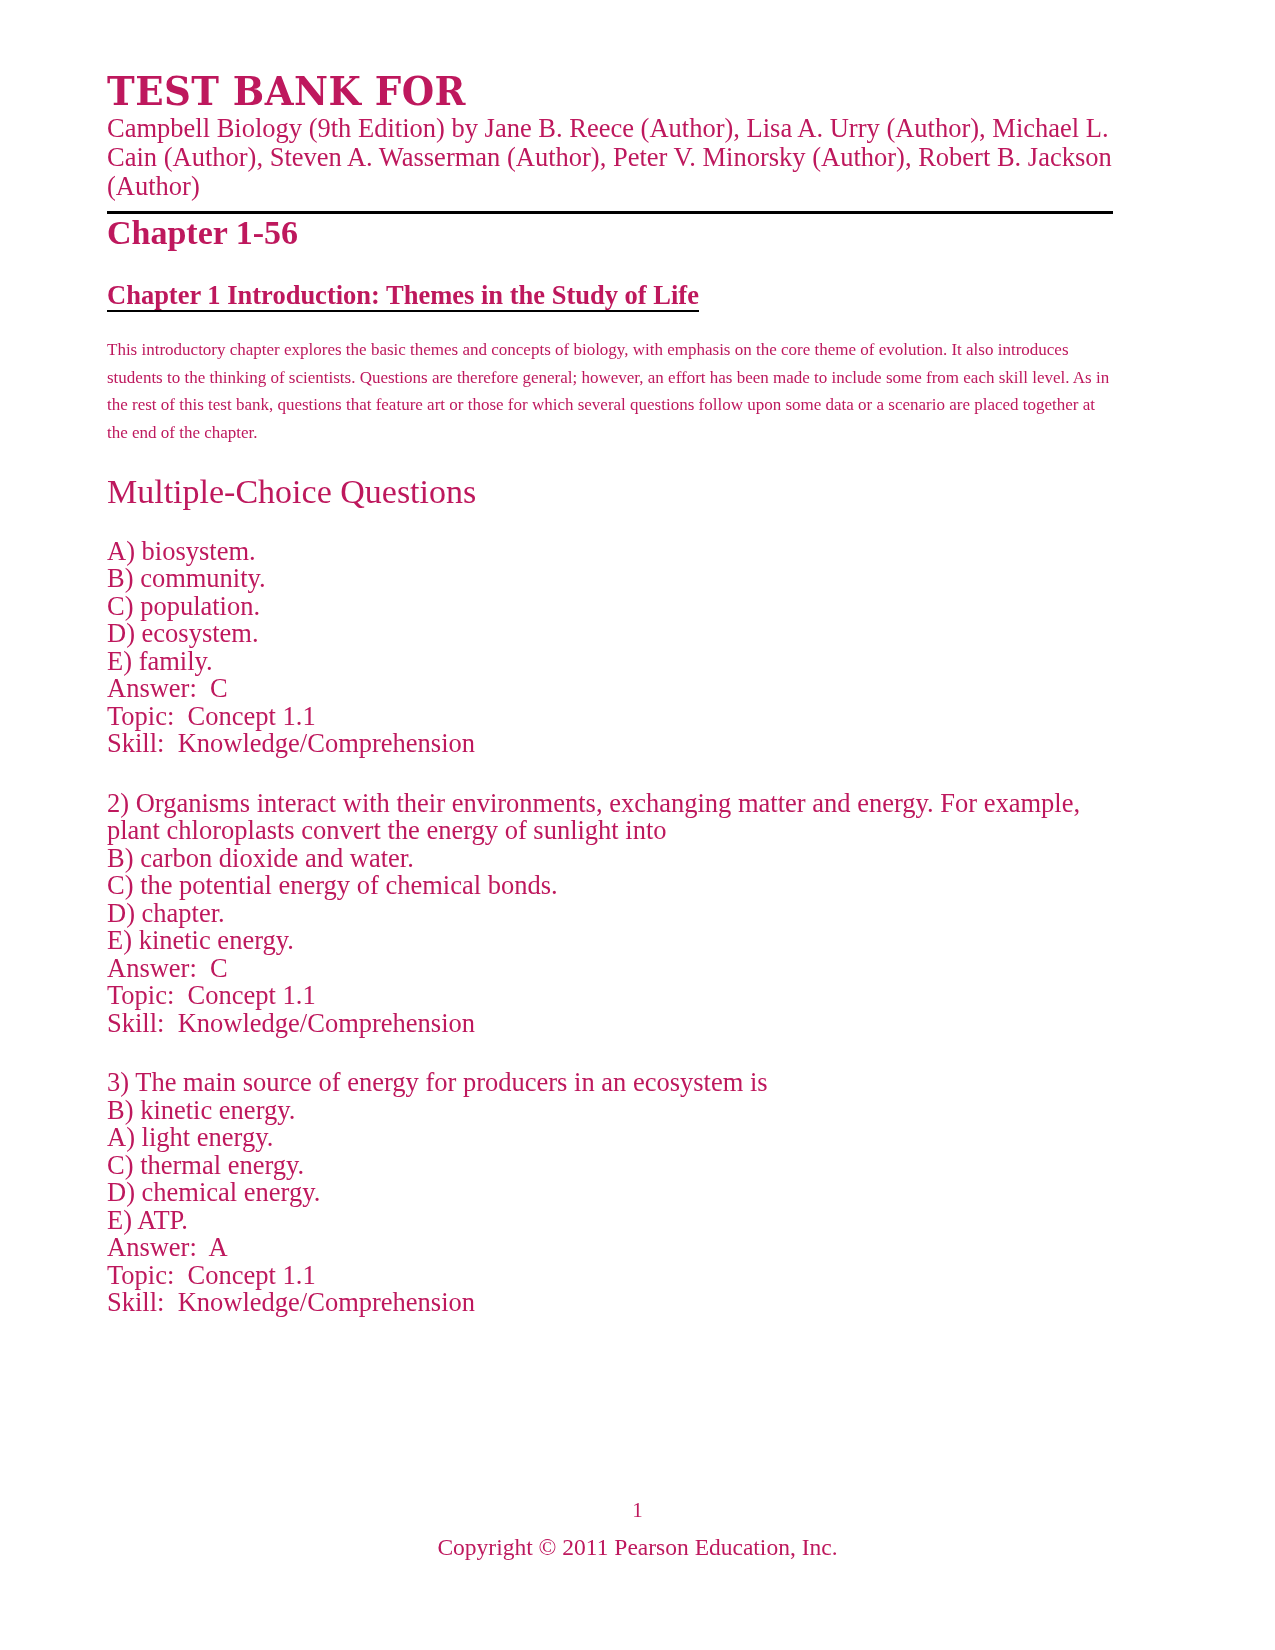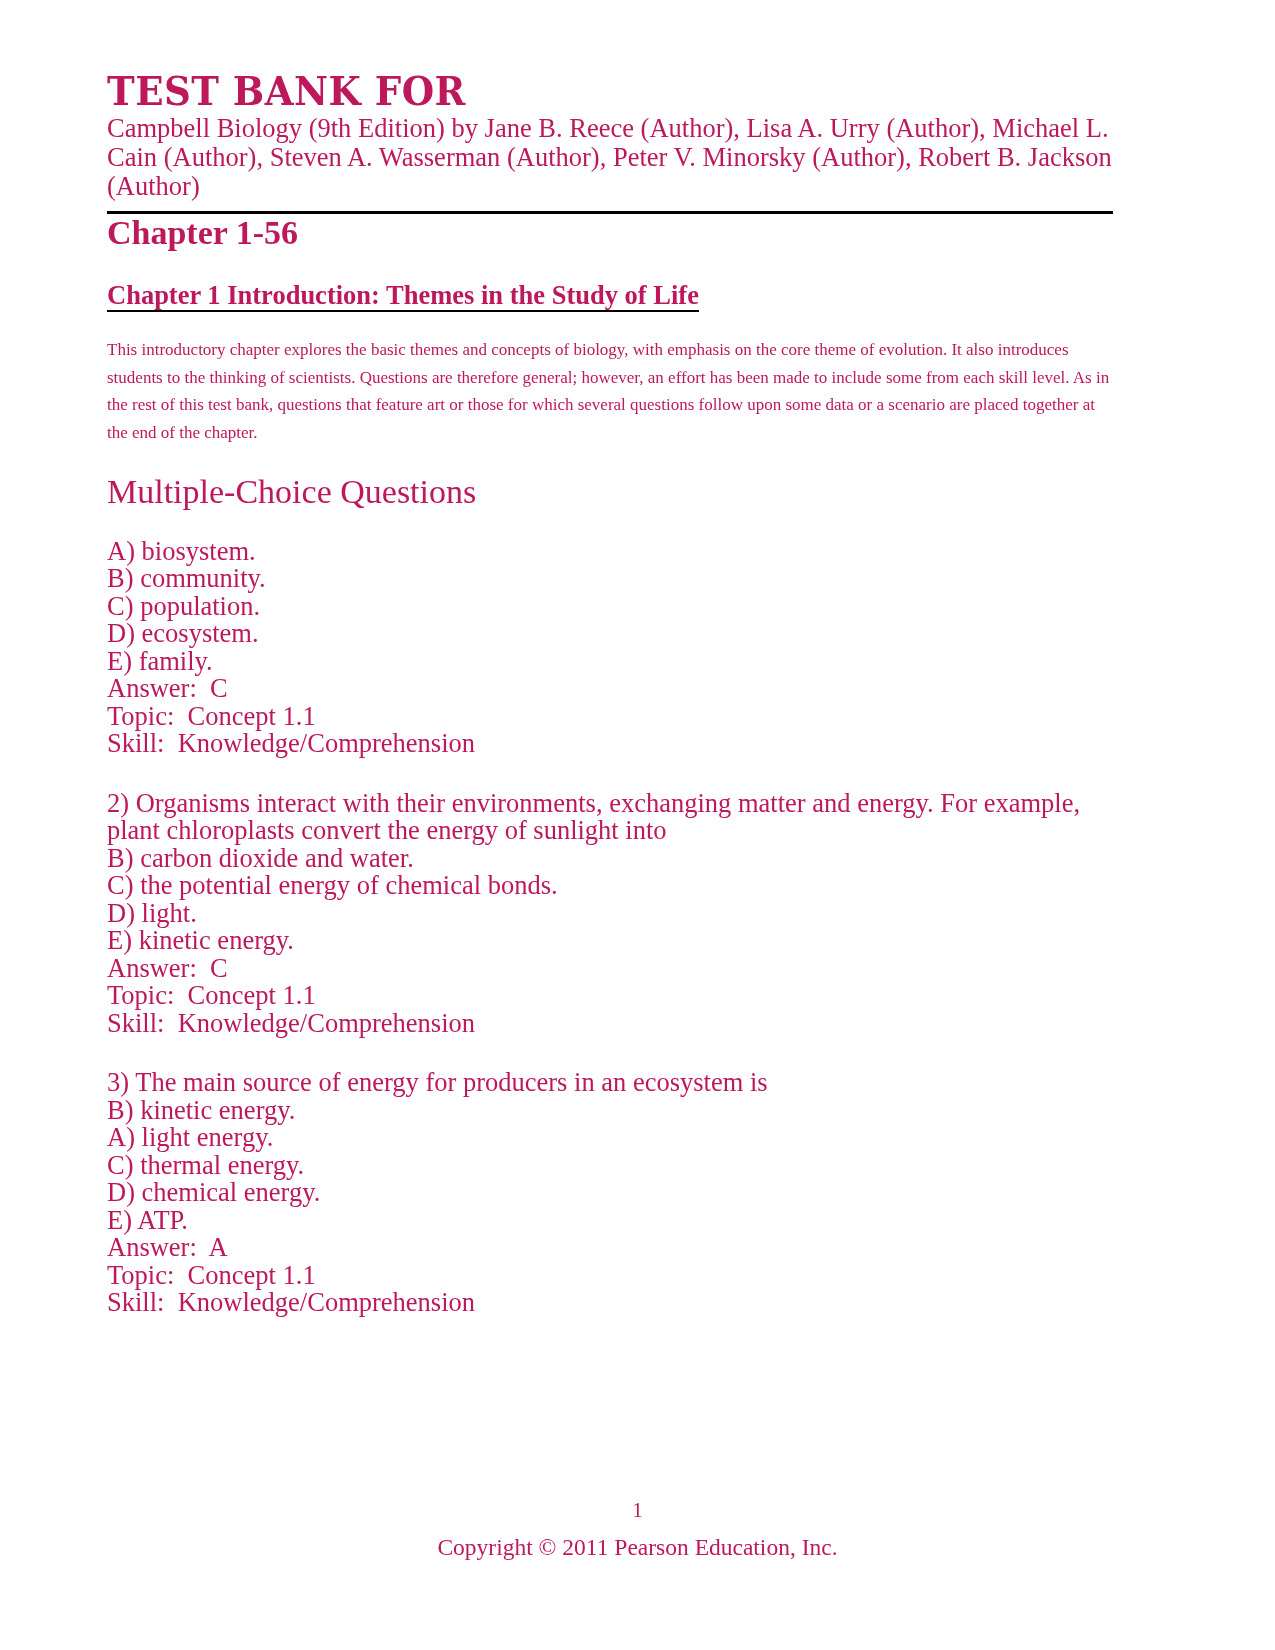--- a/index.html
+++ b/index.html
@@ -136,21 +136,21 @@
       <p class="q-line">E) family.</p>
       <p class="q-line">Answer:  C</p>
       <p class="q-line">Topic:  Concept 1.1</p>
       <p class="q-line">Skill:  Knowledge/Comprehension</p>
     </div>
 
     <div class="question-block">
       <p class="q-line">2) Organisms interact with their environments, exchanging matter and energy. For example, plant chloroplasts convert the energy of sunlight into</p>
       <p class="q-line">B) carbon dioxide and water.</p>
       <p class="q-line">C) the potential energy of chemical bonds.</p>
-      <p class="q-line">D) light.</p>
+      <p class="q-line">D) chapter.</p>
       <p class="q-line">E) kinetic energy.</p>
       <p class="q-line">Answer:  C</p>
       <p class="q-line">Topic:  Concept 1.1</p>
       <p class="q-line">Skill:  Knowledge/Comprehension</p>
     </div>
 
     <div class="question-block">
       <p class="q-line">3) The main source of energy for producers in an ecosystem is</p>
       <p class="q-line">B) kinetic energy.</p>
       <p class="q-line">A) light energy.</p>

